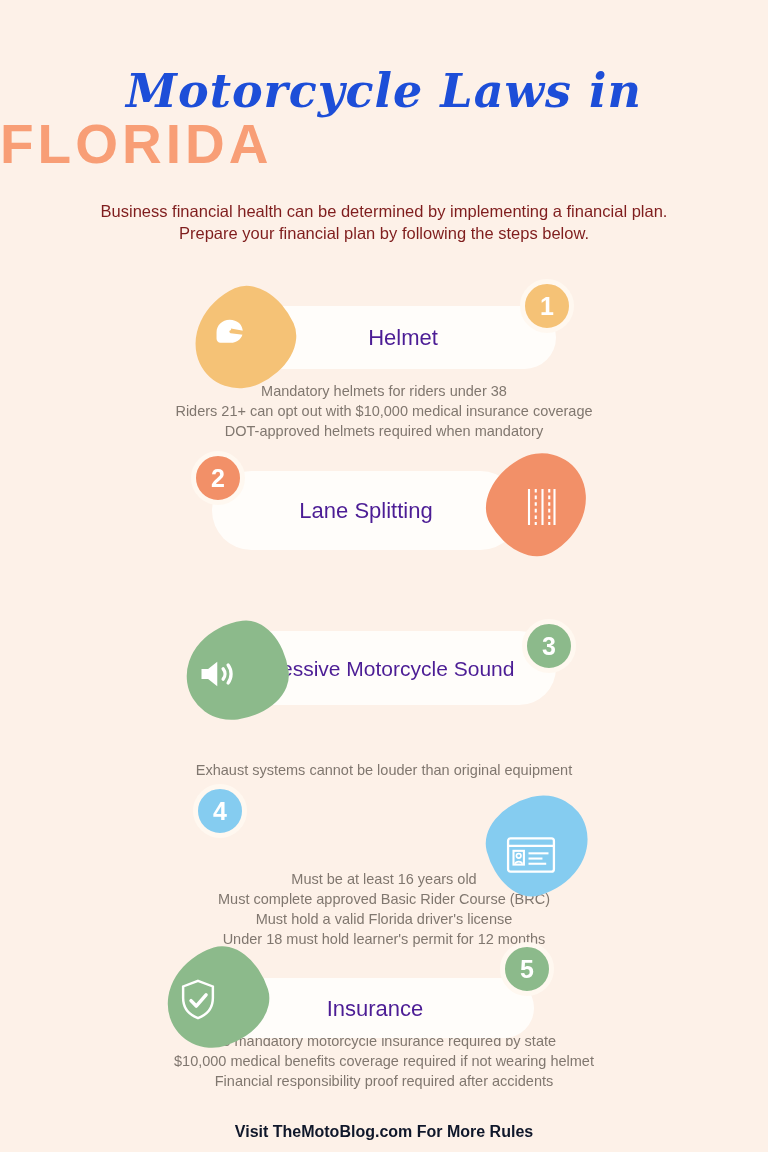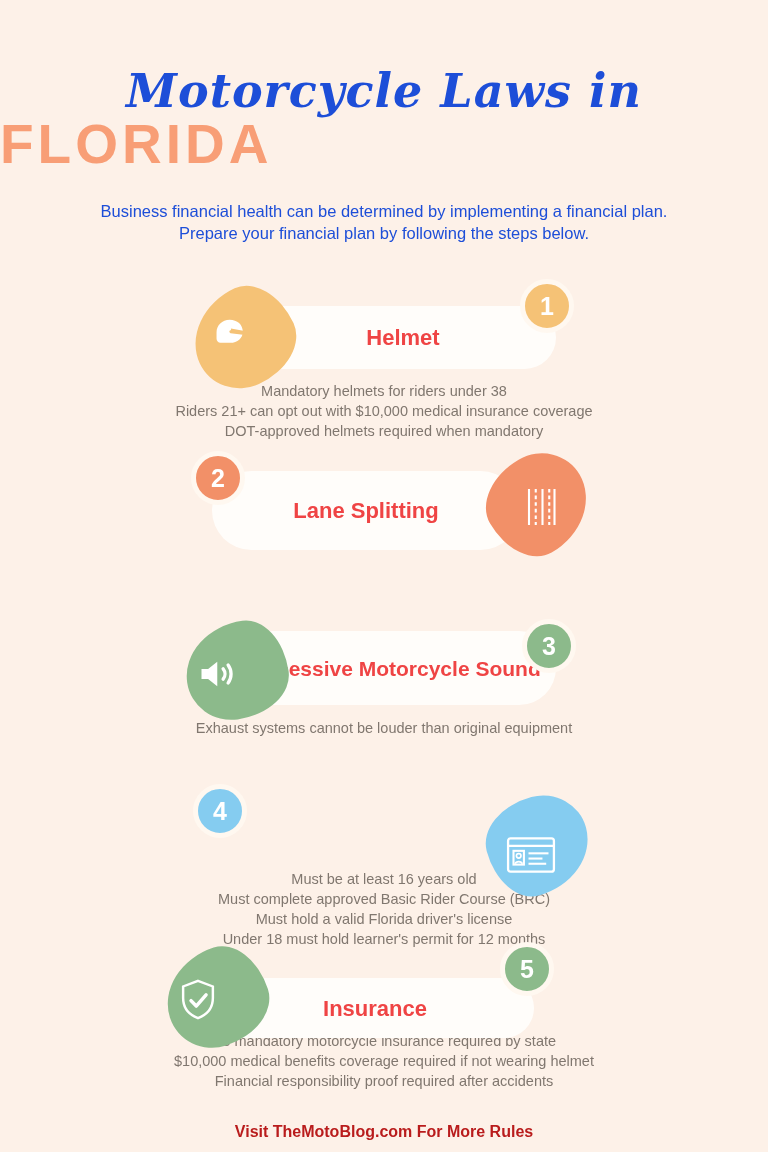--- a/index.html
+++ b/index.html
@@ -21,33 +21,33 @@
   }
   .title-state{
     position:absolute;top:112px;left:0;right:0;
     text-align:left;
     font-weight:bold;font-size:55px;
     letter-spacing:4px;
   }
   .subtitle{
     position:absolute;top:200px;left:0;right:0;
     text-align:center;
-    font-size:16.5px;line-height:22px;color:#1d4ed8;
+    font-size:16.5px;line-height:22px;color:#7f1d1d;
   }
   
   .pill{
     position:absolute;
     background:#fffdfa;
     border-radius:40px;
     display:flex;align-items:center;justify-content:center;
     z-index:1;
   }
   .step-title{
-    font-weight:bold;font-size:22px;color:#ef4444;
-    text-align:center;line-height:27px;
+    font-weight:normal;font-size:22px;color:#4c1d95;
+    text-align:left;line-height:27px;
   }
   .blob{
     position:absolute;width:102px;height:97px;
     border-radius:62% 38% 56% 44% / 55% 58% 42% 45%;
     z-index:2;
   }
   .num-circle{
     position:absolute;width:54px;height:54px;box-sizing:border-box;
     border-radius:50%;border:5px solid #fff8f0;
     display:flex;align-items:center;justify-content:center;
@@ -74,38 +74,38 @@
   .s2-pill{left:212px;top:471px;width:308px;height:79px;}
   .s2-blob{left:487px;top:456px;transform:rotate(150deg);}
   .s2-icon{left:526px;top:485px;}
   .s2-body{top:545px;}
 
   .s3-blob{left:186px;top:622px;transform:rotate(-8deg);}
   .s3-pill{left:236px;top:631px;width:320px;height:74px;}
   .s3-title{font-size:21px;}
   .s3-circle{left:522px;top:619px;}
   .s3-icon{left:196px;top:652px;}
-  .s3-body{top:718px;}
+  .s3-body{top:760px;}
 
   .s4-circle{left:193px;top:784px;}
   .s4-pill{left:213px;top:807px;width:312px;height:59px;}
   .s4-blob{left:487px;top:797px;transform:rotate(165deg);}
   .s4-icon{left:506px;top:836px;}
   .s4-body{top:869px;}
 
   .s5-blob{left:166px;top:949px;transform:rotate(-18deg);}
   .s5-pill{left:216px;top:954px;width:318px;height:60px;margin-top:24px;}
   .s5-circle{left:500px;top:942px;}
   .s5-icon{left:177px;top:978px;}
   .s5-body{top:1031px;}
 
   .footer{
     position:absolute;top:1123px;left:0;right:0;
     text-align:center;
-    font-size:16px;font-weight:600;color:#b91c1c;
+    font-size:16px;font-weight:600;color:#0f172a;
   }
 </style>
 </head>
 <body>
 
 <div class="canvas">
 
   <div class="title-script">Motorcycle Laws in</div>
   <div class="title-state" style="color: rgb(248, 158, 118);">FLORIDA</div>
   <div class="subtitle">

